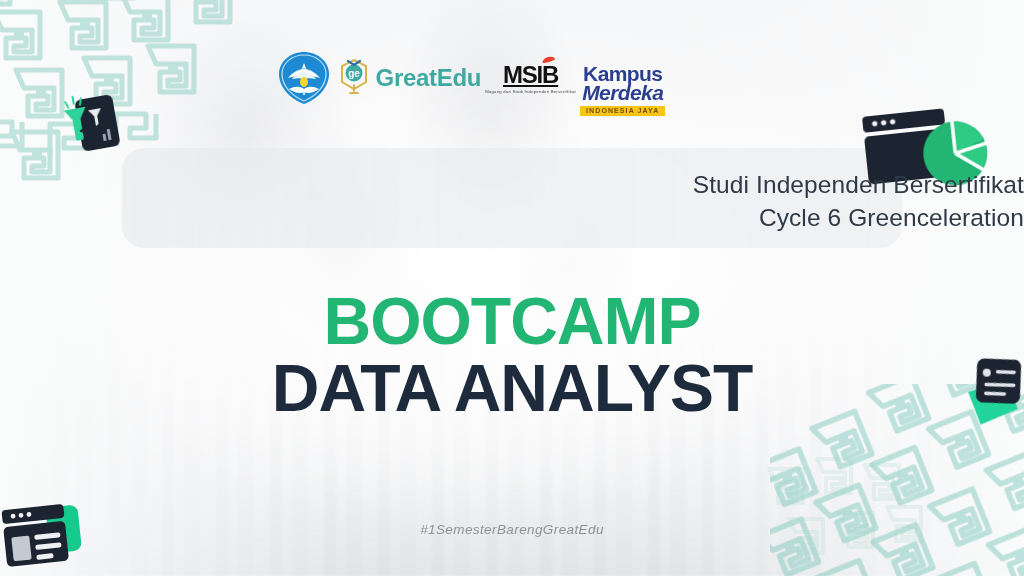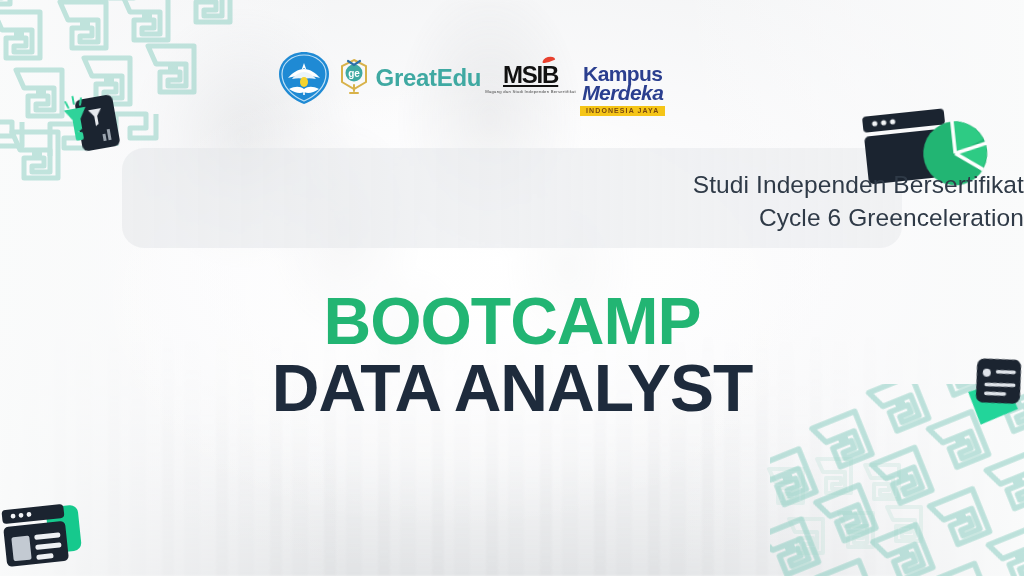--- a/index.html
+++ b/index.html
@@ -314,14 +314,15 @@
   <div id="subtitle-block">
     <div class="subtitle-line">Studi Independen Bersertifikat</div>
     <div class="subtitle-line">Cycle 6 Greenceleration</div>
   </div>
 
   <div id="headline-block">
     <div id="headline-2">BOOTCAMP</div>
     <div id="headline-1">DATA ANALYST</div>
   </div>
 
+  <div id="hashtag">#1SemesterBarengGreatEdu</div>
 
 </div>
 
 </body></html>

